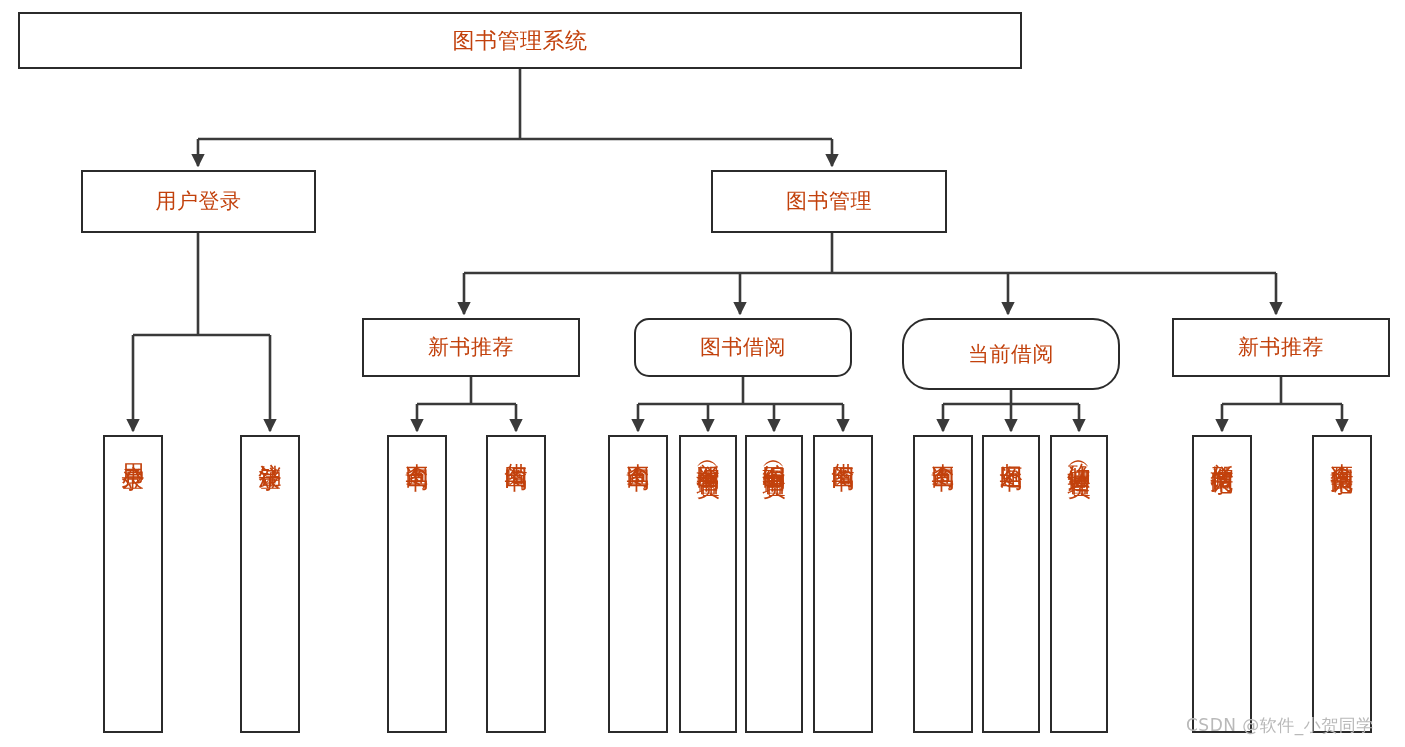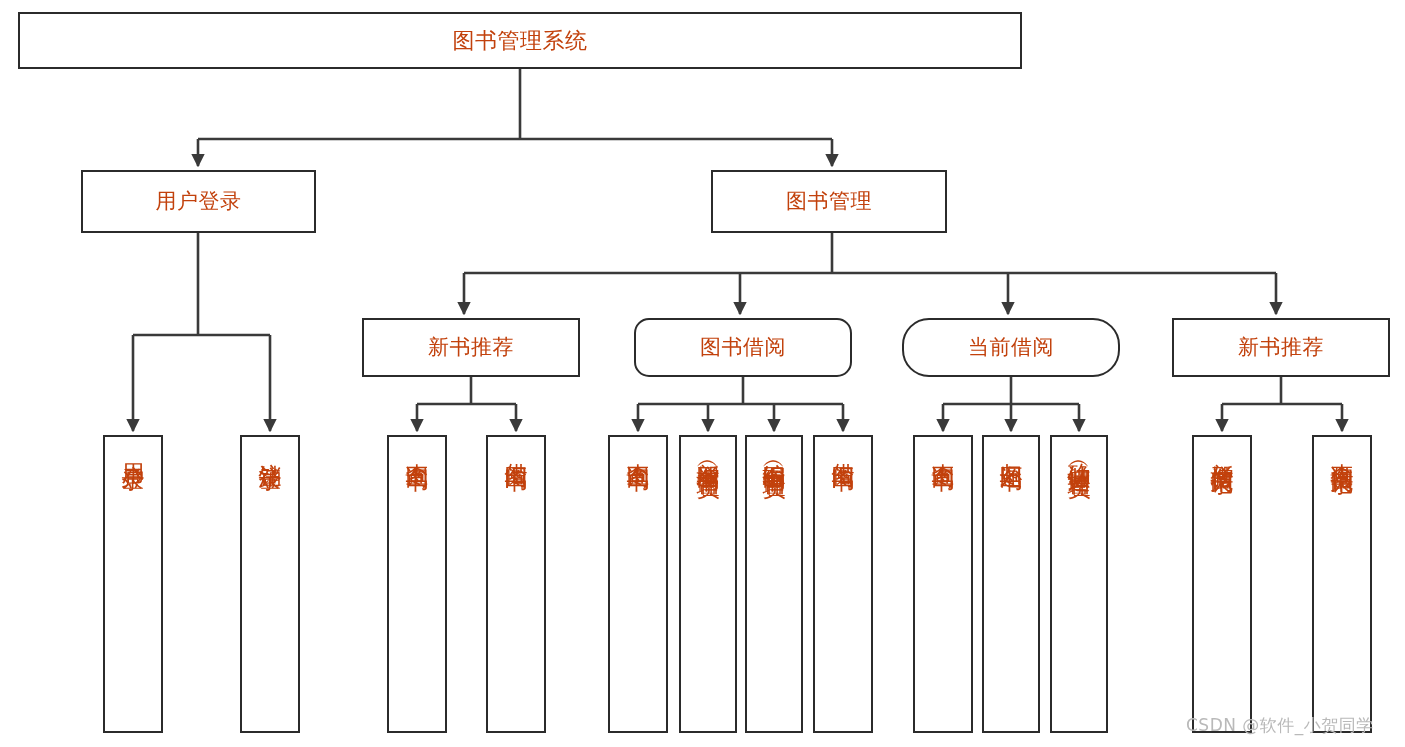--- a/index.html
+++ b/index.html
@@ -138,21 +138,21 @@
   <div class="node horiz" style="left:711px; top:170px; width:236px; height:63px;">
     <span class="label">图书管理</span>
   </div>
 
   <div class="node horiz" style="left:362px; top:318px; width:218px; height:59px;">
     <span class="label">新书推荐</span>
   </div>
   <div class="node horiz" style="left:634px; top:318px; width:218px; height:59px;border-radius:15px;">
     <span class="label">图书借阅</span>
   </div>
-  <div class="node horiz" style="left:902px; top:318px; width:218px; height:59px;border-radius:27px;">
+  <div class="node horiz" style="left:902px; top:318px; width:218px; height:72px;border-radius:27px;">
     <span class="label">当前借阅</span>
   </div>
   <div class="node horiz" style="left:1172px; top:318px; width:218px; height:59px;">
     <span class="label">新书推荐</span>
   </div>
 
   <div class="node vert" style="left:103px; top:435px; width:60px; height:298px;">
     <span class="label">用户登录</span>
   </div>
   <div class="node vert" style="left:240px; top:435px; width:60px; height:298px;">

